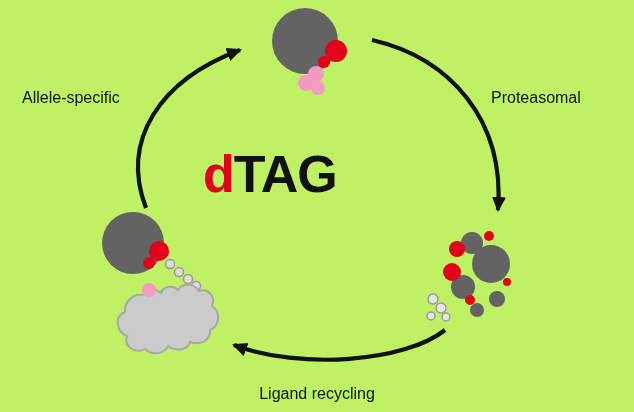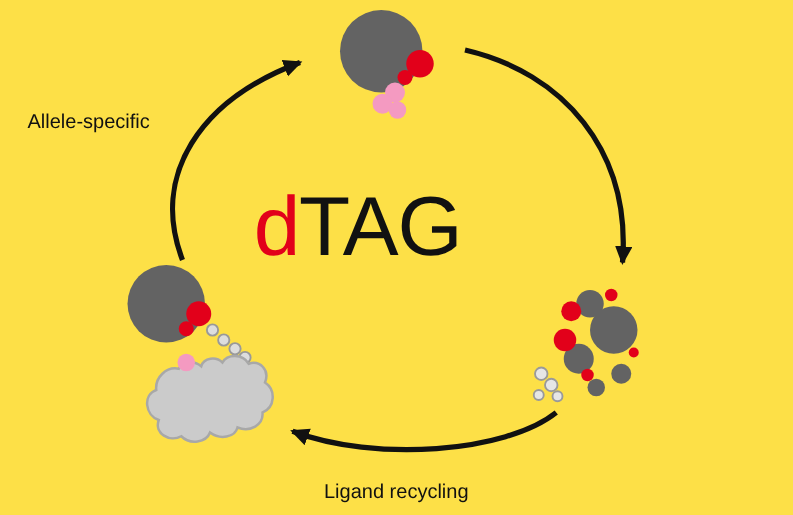--- a/index.html
+++ b/index.html
@@ -1,38 +1,38 @@
 <!DOCTYPE html>
 <html><head>
 <meta charset="utf-8">
 <style>
   html,body{margin:0;padding:0;background:#fff;}
   .canvas{
     position:relative;
     width:634px;height:412px;
-    background:#fde047;
+    background:#bef264;
     font-family:"Liberation Sans", sans-serif;
     overflow:hidden;
   }
   .scene{position:absolute;left:0;top:0;}
   .label{
     position:absolute;
     font-size:16px;
     line-height:23px;
     color:#111111;
     white-space:nowrap;
   }
   .label-allele{left:22px;top:86px;}
   .label-proteasomal{left:491px;top:86px;}
   .label-ligand{left:50%;top:382px;transform:translateX(-50%);}
   .dtag-title{
     position:absolute;
     left:203px;top:148px;
-    font-size:67px;
-    font-weight:normal;
+    font-size:52px;
+    font-weight:bold;
     letter-spacing:-1px;
     color:#111111;
     line-height:1;
   }
   .dtag-title .d-red{color:#e2001a;}
 </style>
 </head>
 <body>
 
 <div class="canvas">
@@ -102,20 +102,21 @@
         <circle cx="446" cy="317" r="4"></circle>
       </g>
     </g>
   </svg>
 
   <div class="label label-allele">
     <div>Allele-specific</div>
   </div>
 
   <div class="label label-proteasomal">
+    <div>Proteasomal</div>
   </div>
 
   <div class="label label-ligand">
     <div>Ligand recycling</div>
   </div>
 
   <div class="dtag-title">
     <span class="d-red">d</span><span>TAG</span>
   </div>
 

